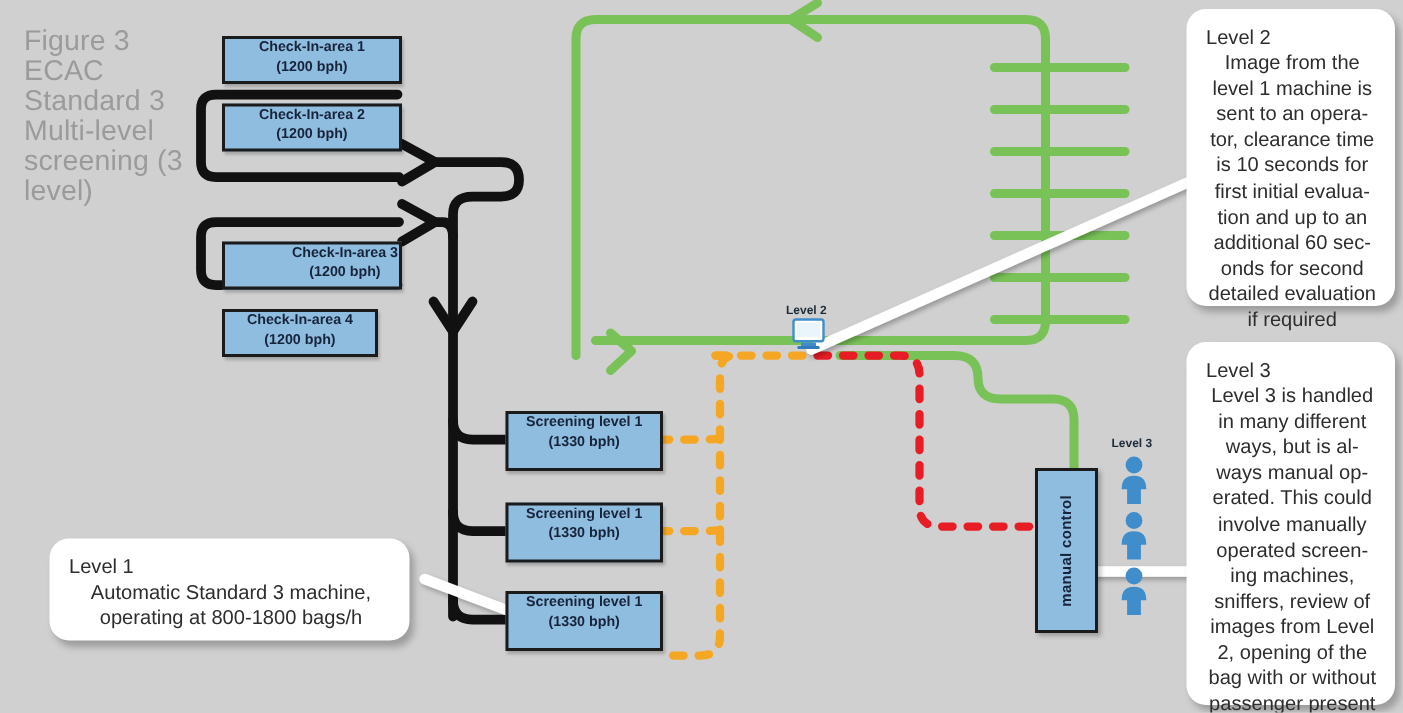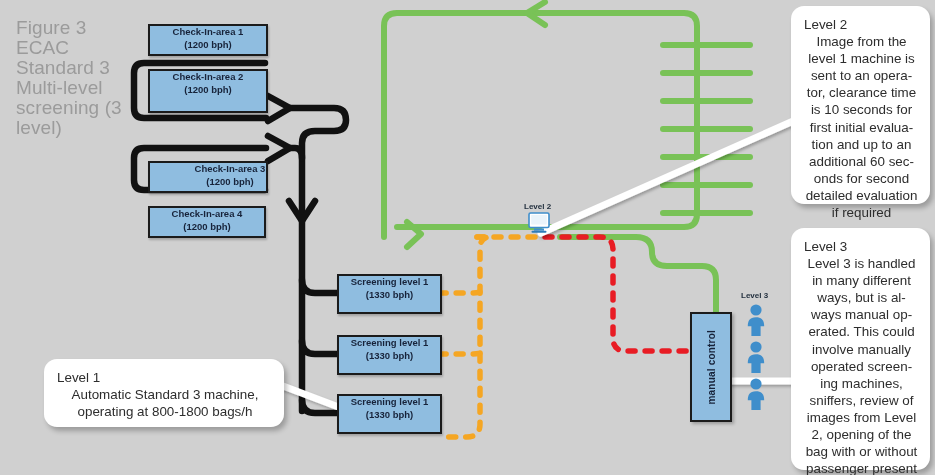--- a/index.html
+++ b/index.html
@@ -147,33 +147,33 @@
   </svg>
 
   <div class="caption">Figure 3 ECAC Standard 3 Multi-level screening (3 level)</div>
 
   <div class="pbox" style="left:148px;top:24px;width:120px;height:32px;">
     <span>
       <span>Check-In-area 1</span>
       <span>(1200 bph)</span>
     </span>
   </div>
-  <div class="pbox" style="left:148px;top:69px;width:120px;height:44px;">
+  <div class="pbox" style="left:148px;top:69px;width:120px;height:32px;">
     <span>
       <span>Check-In-area 2</span>
       <span>(1200 bph)</span>
     </span>
   </div>
   <div class="pbox" style="left:148px;top:161px;width:120px;height:32px;padding-left:44px;">
     <span>
       <span>Check-In-area 3</span>
       <span>(1200 bph)</span>
     </span>
   </div>
-  <div class="pbox" style="left:148px;top:206px;width:118px;height:32px;">
+  <div class="pbox" style="left:148px;top:206px;width:104px;height:32px;">
     <span>
       <span>Check-In-area 4</span>
       <span>(1200 bph)</span>
     </span>
   </div>
 
   <div class="pbox" style="left:337px;top:274px;width:105px;height:40px;">
     <span>
       <span>Screening level 1</span>
       <span>(1330 bph)</span>
@@ -219,21 +219,21 @@
       <path d="M12,14.2 C5.6,14.2 3.8,18 3.8,23.2 L7.4,23.2 L7.4,33 L16.6,33 L16.6,23.2 L20.2,23.2 C20.2,18 18.4,14.2 12,14.2 Z" fill="#3f8ecb"></path>
     </svg>
   </div>
   <div class="iconwrap" style="left:744px;top:377px;width:24px;height:34px;">
     <svg width="24" height="34" viewBox="0 0 24 34">
       <circle cx="12" cy="7" r="5.6" fill="#3f8ecb"></circle>
       <path d="M12,14.2 C5.6,14.2 3.8,18 3.8,23.2 L7.4,23.2 L7.4,33 L16.6,33 L16.6,23.2 L20.2,23.2 C20.2,18 18.4,14.2 12,14.2 Z" fill="#3f8ecb"></path>
     </svg>
   </div>
 
-  <div class="callout" style="left:44px;top:359px;width:240px;height:68px;">
+  <div class="callout" style="left:33px;top:359px;width:240px;height:68px;">
     <span class="ctitle">Level 1</span>
     <span class="cbody">Automatic Standard 3 machine, operating at 800-1800 bags/h</span>
   </div>
 
   <div class="callout" style="left:791px;top:6px;width:139px;height:198px;">
     <span class="ctitle">Level 2</span>
     <span class="cbody">Image from the level 1 machine is sent to an opera-tor, clearance time is 10 seconds for first initial evalua-tion and up to an additional 60 sec-onds for second detailed evaluation if required</span>
   </div>
 
   <div class="callout" style="left:791px;top:228px;width:139px;height:242px;">

